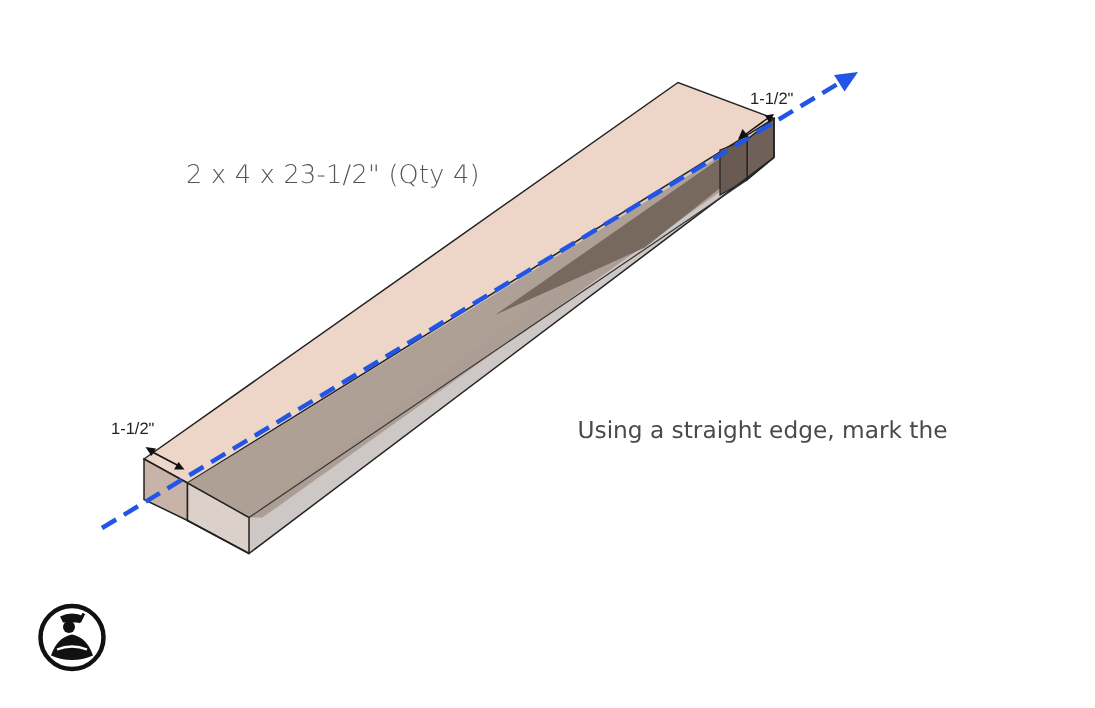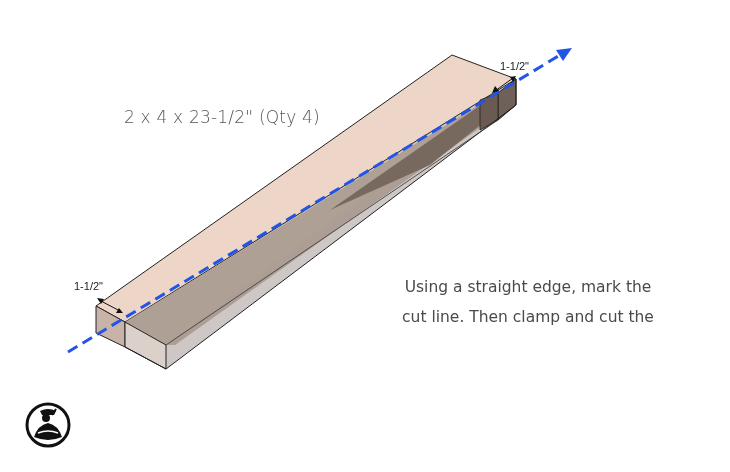--- a/index.html
+++ b/index.html
@@ -6,21 +6,21 @@
     body { width: 730px; height: 472px; position: relative; overflow: hidden; font-family: "DejaVu Sans", sans-serif; }
     #diagram { position: absolute; left: 0; top: 0; }
     .label-title {
       position: absolute; left: 124px; top: 107px;
       font-family: "DejaVu Sans", sans-serif; font-weight: 300;
       font-size: 17px; color: #555555; letter-spacing: 0.2px; white-space: nowrap;
     }
     .instructions {
       position: absolute; left: 385px; top: 272px; width: 286px;
       font-family: "DejaVu Sans", sans-serif;
-      font-size: 15.5px; line-height: 30px; color: #4a4a4a; text-align: center;
+      font-size: 15.5px; line-height: 30px; color: #4a4a4a; text-align: left;
     }
     .instructions span { display: block; white-space: nowrap; }
     .dim { position: absolute; font-family: "Liberation Sans", sans-serif; font-size: 11px; color: #222; white-space: nowrap; }
     .dim-left { left: 74px; top: 280px; }
     .dim-right { left: 500px; top: 60px; }
     .logo { position: absolute; left: 24px; top: 401px; width: 48px; height: 48px; }
   </style>
 </head>
 <body>
 
@@ -57,21 +57,20 @@
   <polygon points="516,76 510,77 513,82" fill="#111"></polygon>
 </svg>
 
 <div class="dim dim-left">1-1/2"</div>
 <div class="dim dim-right">1-1/2"</div>
 
 <div class="label-title">2 x 4 x 23-1/2" (Qty 4)</div>
 
 <div class="instructions">
   <span>Using a straight edge, mark the</span>
-  <span>cut line. Then clamp and cut the</span>
 </div>
 
 <svg class="logo" viewBox="0 0 48 48" xmlns="http://www.w3.org/2000/svg">
   <circle cx="24" cy="24" r="21" fill="none" stroke="#111" stroke-width="3"></circle>
   <path d="M16 10 q8 -4 16 0 l-2 4 h-12 z" fill="#111"></path>
   <circle cx="22" cy="17" r="4" fill="#111"></circle>
   <path d="M10 36 q4 -12 14 -14 q10 2 14 14 q-14 6 -28 0 z" fill="#111"></path>
   <path d="M14 32 q10 -4 20 0" stroke="#fff" stroke-width="1.5" fill="none"></path>
   <path d="M28 14 l4 -6" stroke="#111" stroke-width="2"></path>
 </svg>

